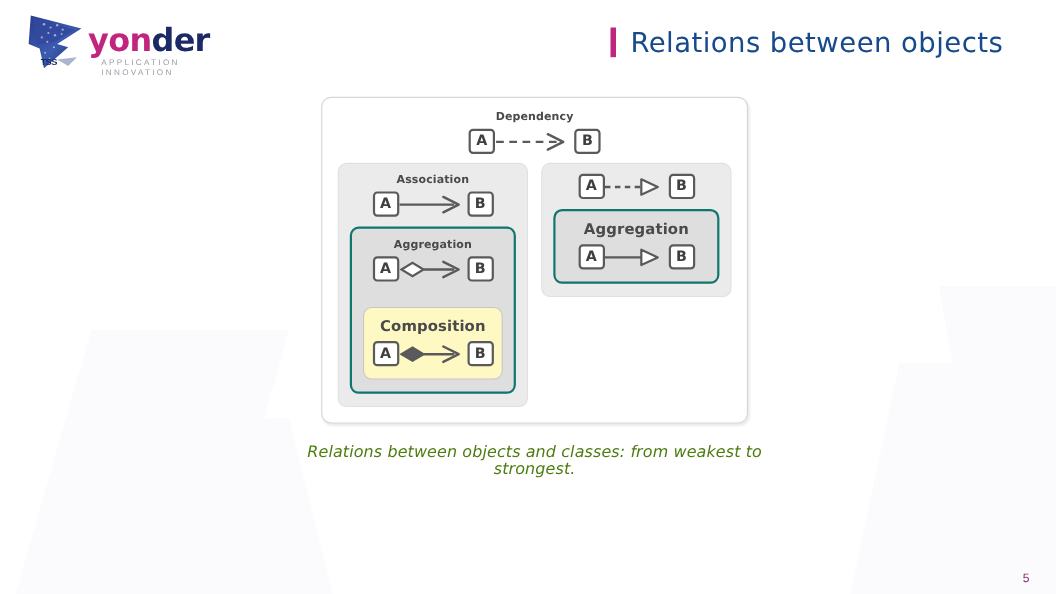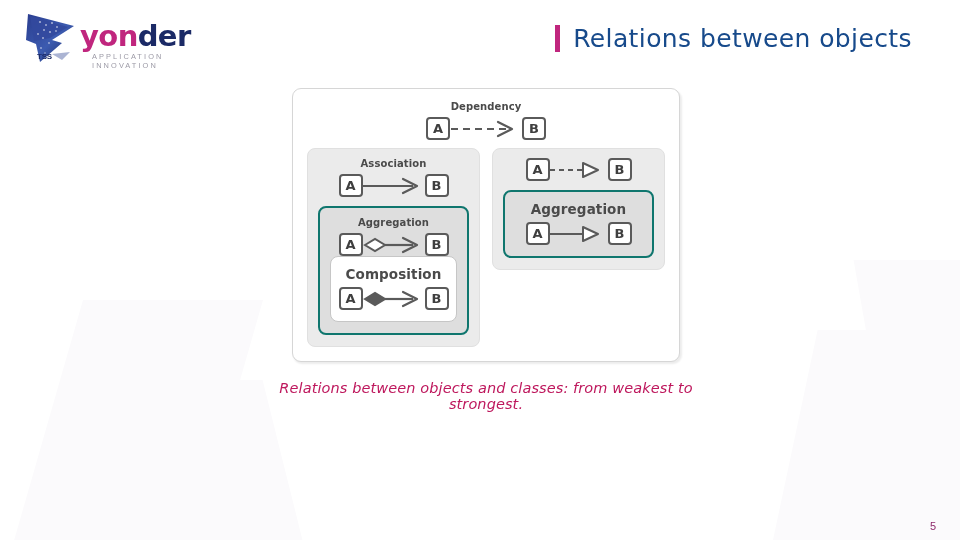--- a/index.html
+++ b/index.html
@@ -154,36 +154,36 @@
   .connector { flex: none; display: block; }
 
   
   .group {
     border-radius: 8px;
     box-sizing: border-box;
     padding: 9px 10px 11px;
   }
   .g1 { background: #ebebeb; border: 1px solid #e0e0e0; }
   .g2 { background: #dedede; border: 2px solid #0f766e; margin-top: 9px; }
-  .g3 { background: #ffffff; border: 1px solid #c6c6c6; margin-top: 0; }
+  .g3 { background: #fef9c3; border: 1px solid #c6c6c6; margin-top: 23px; }
 
   .columns {
     display: flex;
     gap: 12px;
     margin-top: 8px;
     align-items: flex-start;
   }
   .col { flex: 1 1 0; min-width: 0; }
 
   .caption {
     margin-top: 18px;
     text-align: center;
     font-style: italic;
     font-size: 14.5px;
-    color: #be185d;
+    color: #4d7c0f;
     font-family: "DejaVu Sans", sans-serif;
     letter-spacing: 0.1px;
   }
 
   
   .page-number {
     position: absolute;
     right: 24px;
     bottom: 8px;
     font-size: 11px;

